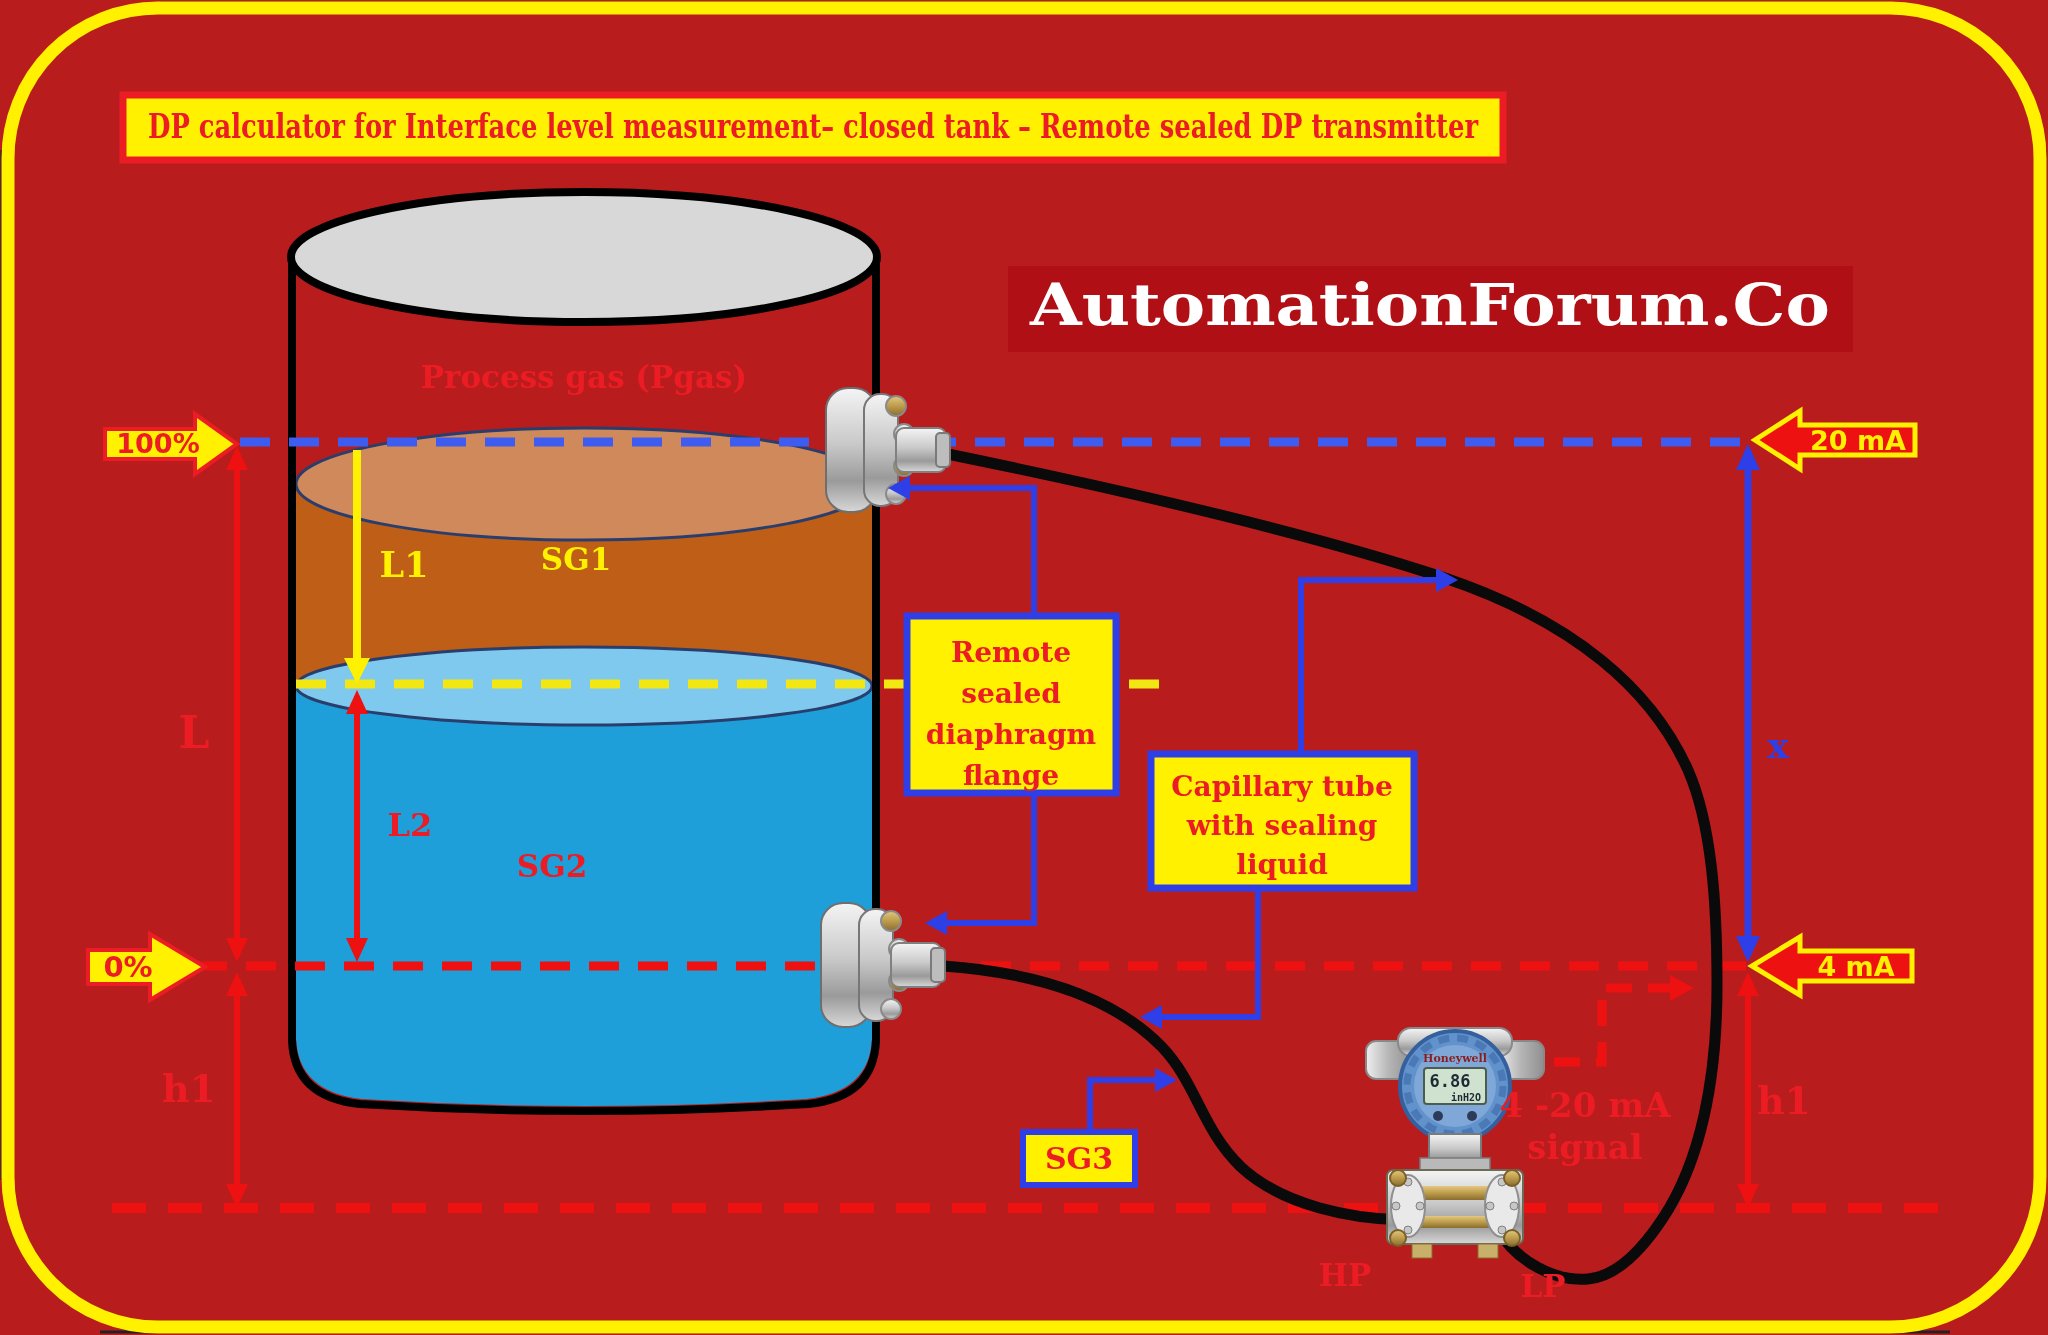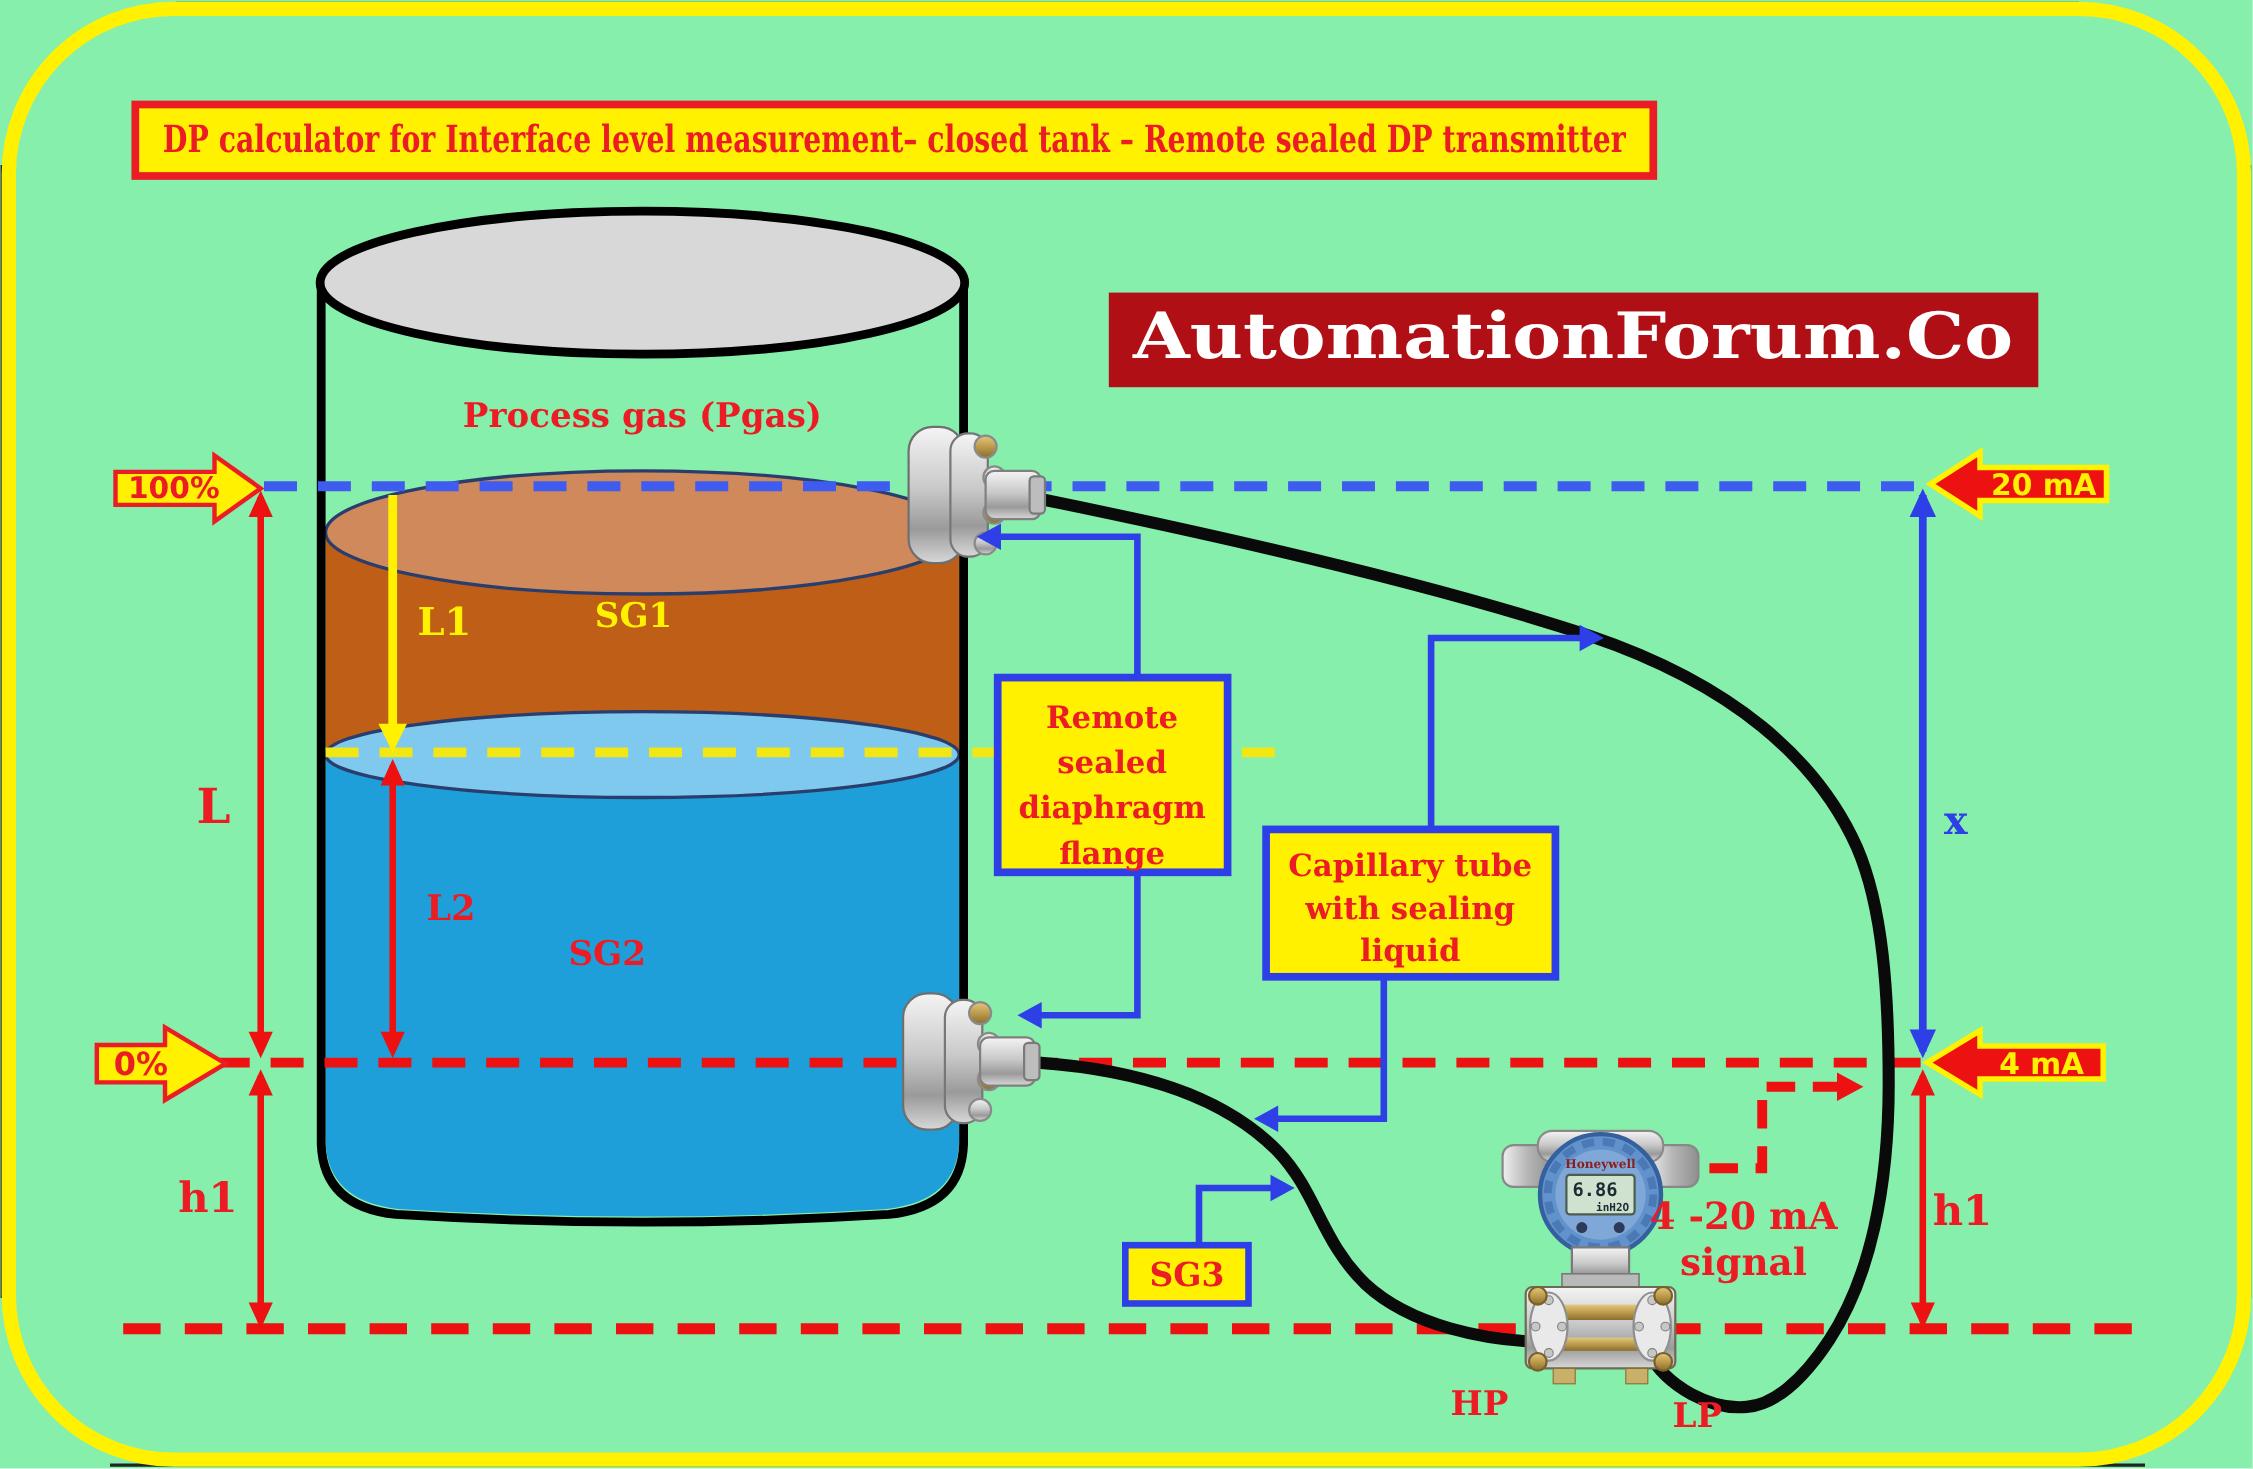--- a/index.html
+++ b/index.html
@@ -1,16 +1,16 @@
 <!DOCTYPE html>
 <html style="--yellow: #FFF100; --yellowdash: #F2E713; --red: #EC1C24; --redline: #ED1111; --darkred: #B01015; --blue: #2F3FE8; --bluedash: #3E5CF0; --brown: #BF5E16; --tan: #D0895A; --pale: #7FC9EE; --water: #1E9FD9; --lid: #D8D8D8; --edge: #2A3E6E; --ink: #0A0A0A;"><head>
 <meta charset="utf-8">
 <style>
   html,body{margin:0;padding:0;background:#ffffff;}
-  #canvas{position:relative;width:2048px;height:1335px;background:#86efac;overflow:hidden;
+  #canvas{position:relative;width:2048px;height:1335px;background:#b91c1c;overflow:hidden;
           font-family:"DejaVu Serif", serif;}
   svg{position:absolute;left:0;top:0;}
   text{font-family:"DejaVu Serif", serif;font-weight:bold;}
   .sans{font-family:"DejaVu Sans", sans-serif;font-weight:bold;}
   .mono{font-family:"DejaVu Sans Mono", monospace;font-weight:bold;}
 </style>
 </head>
 <body>
 
 <div id="canvas">

